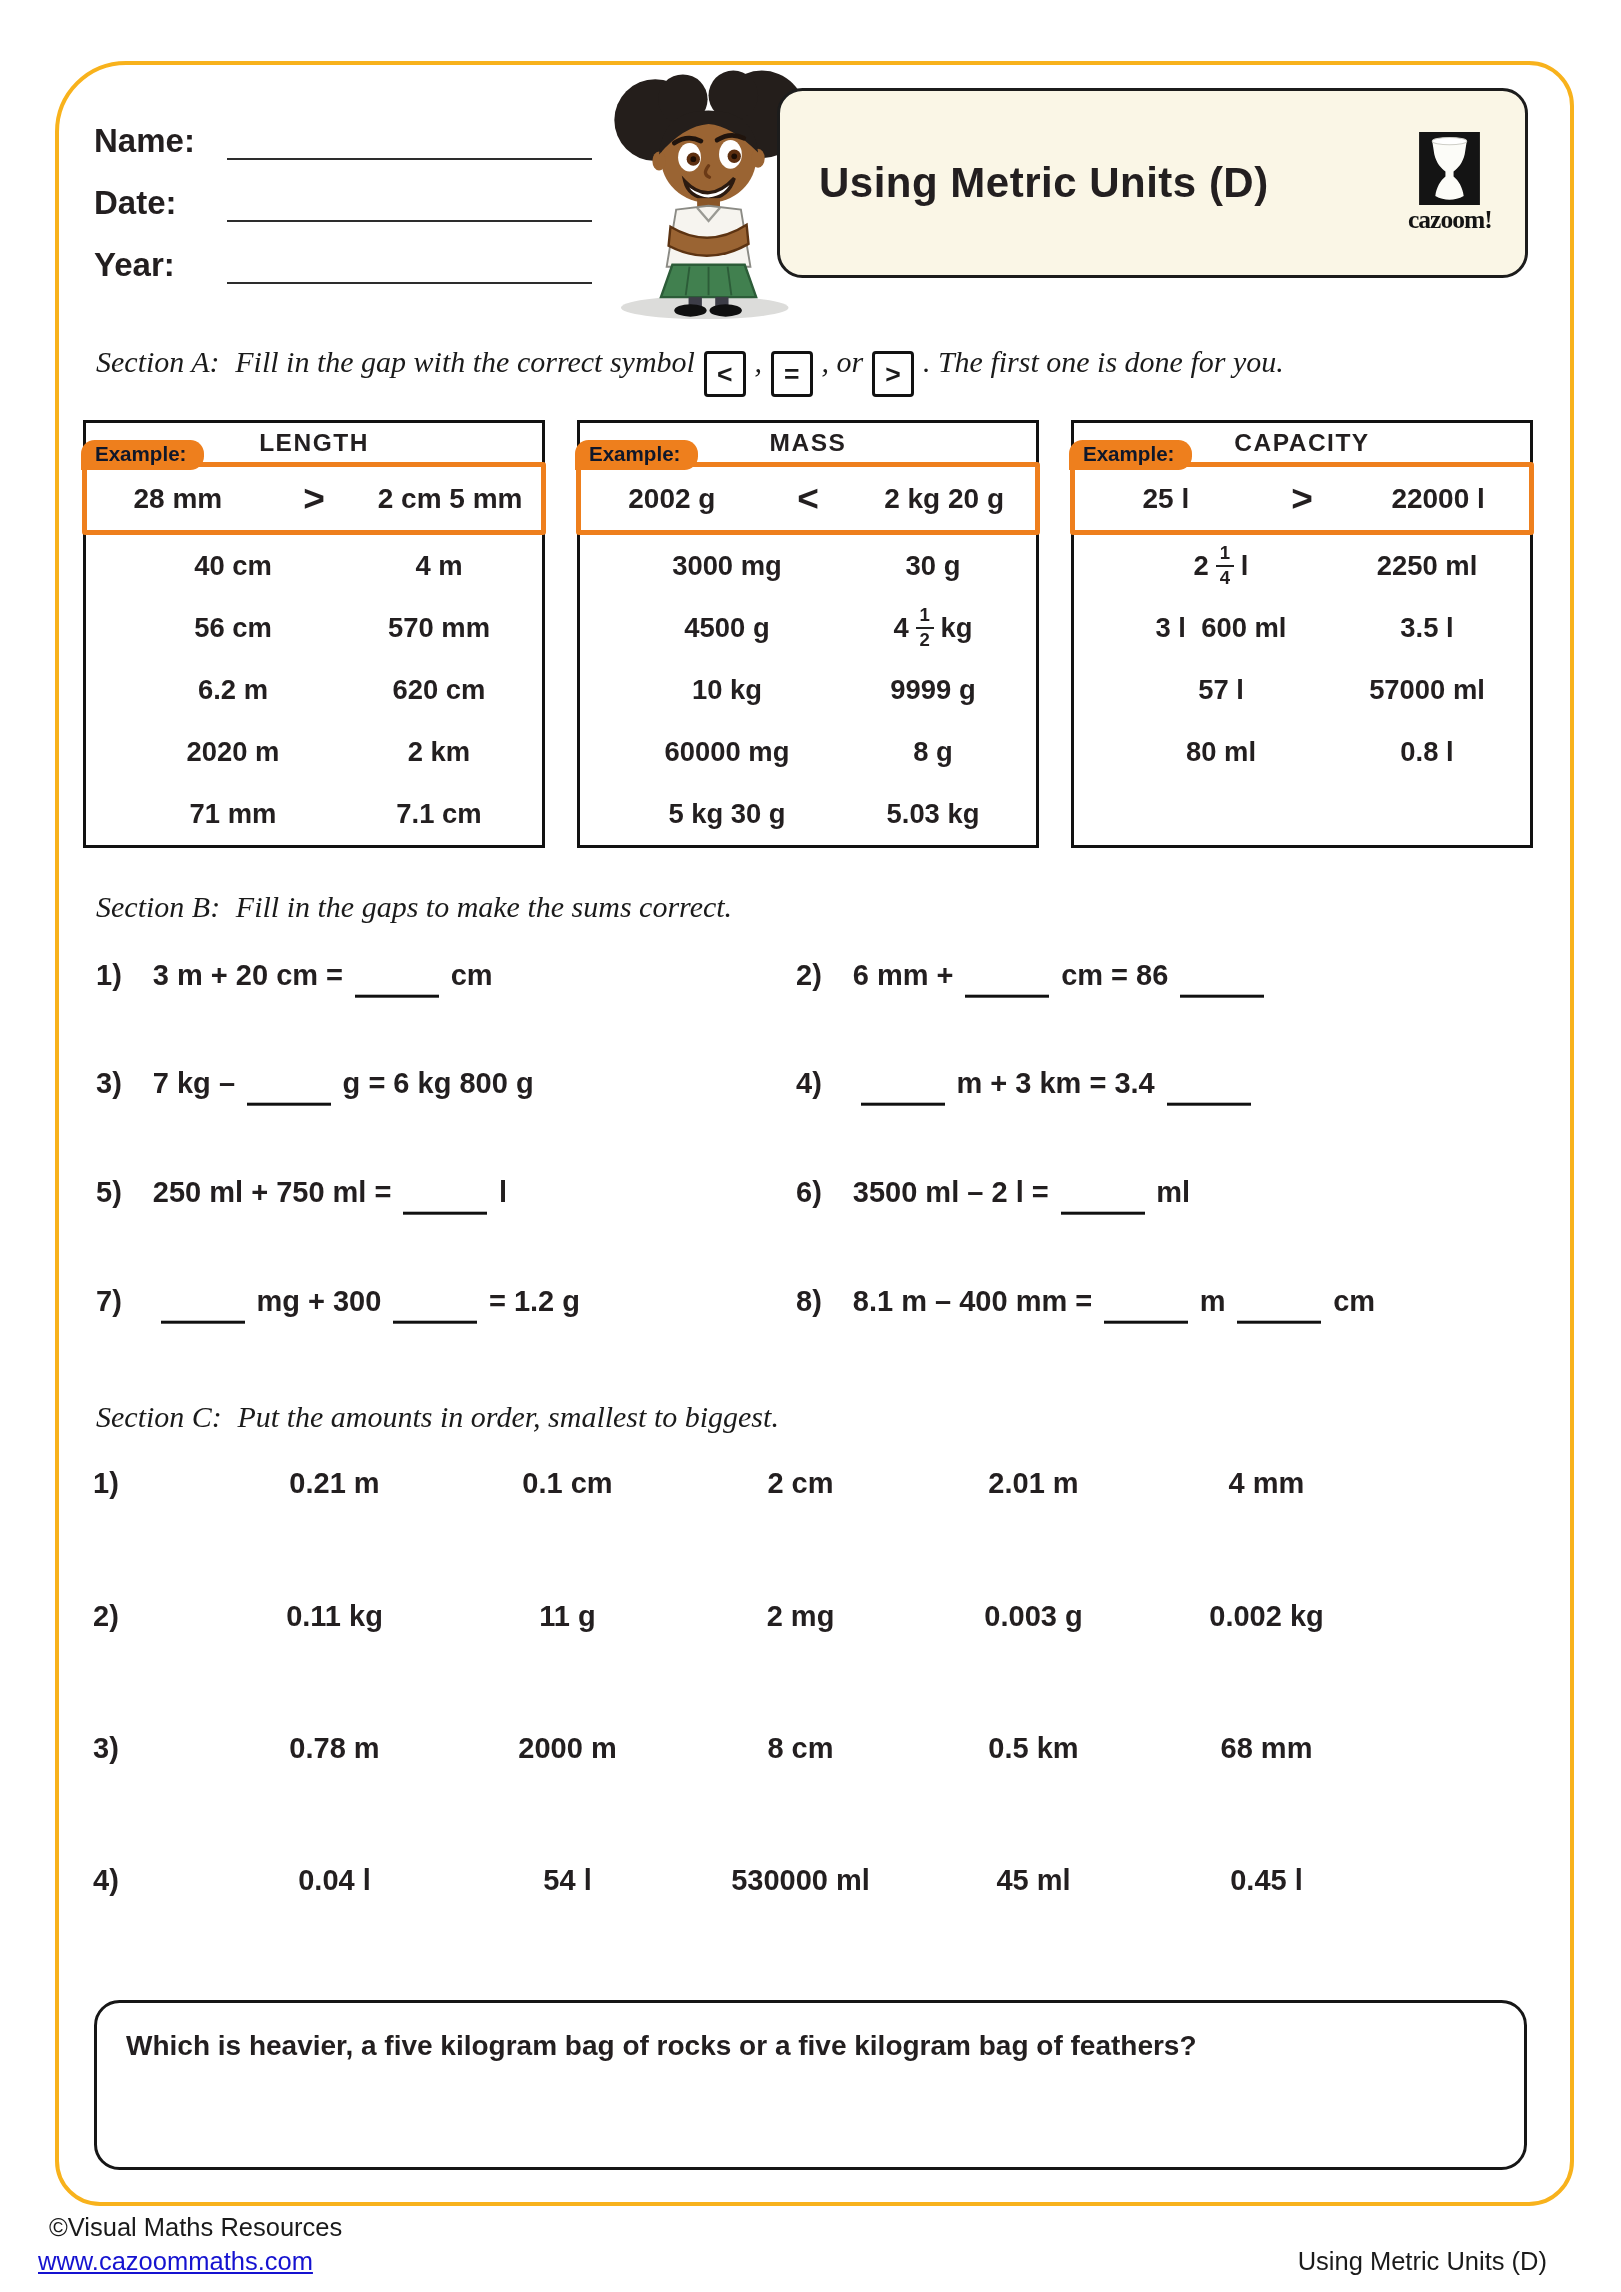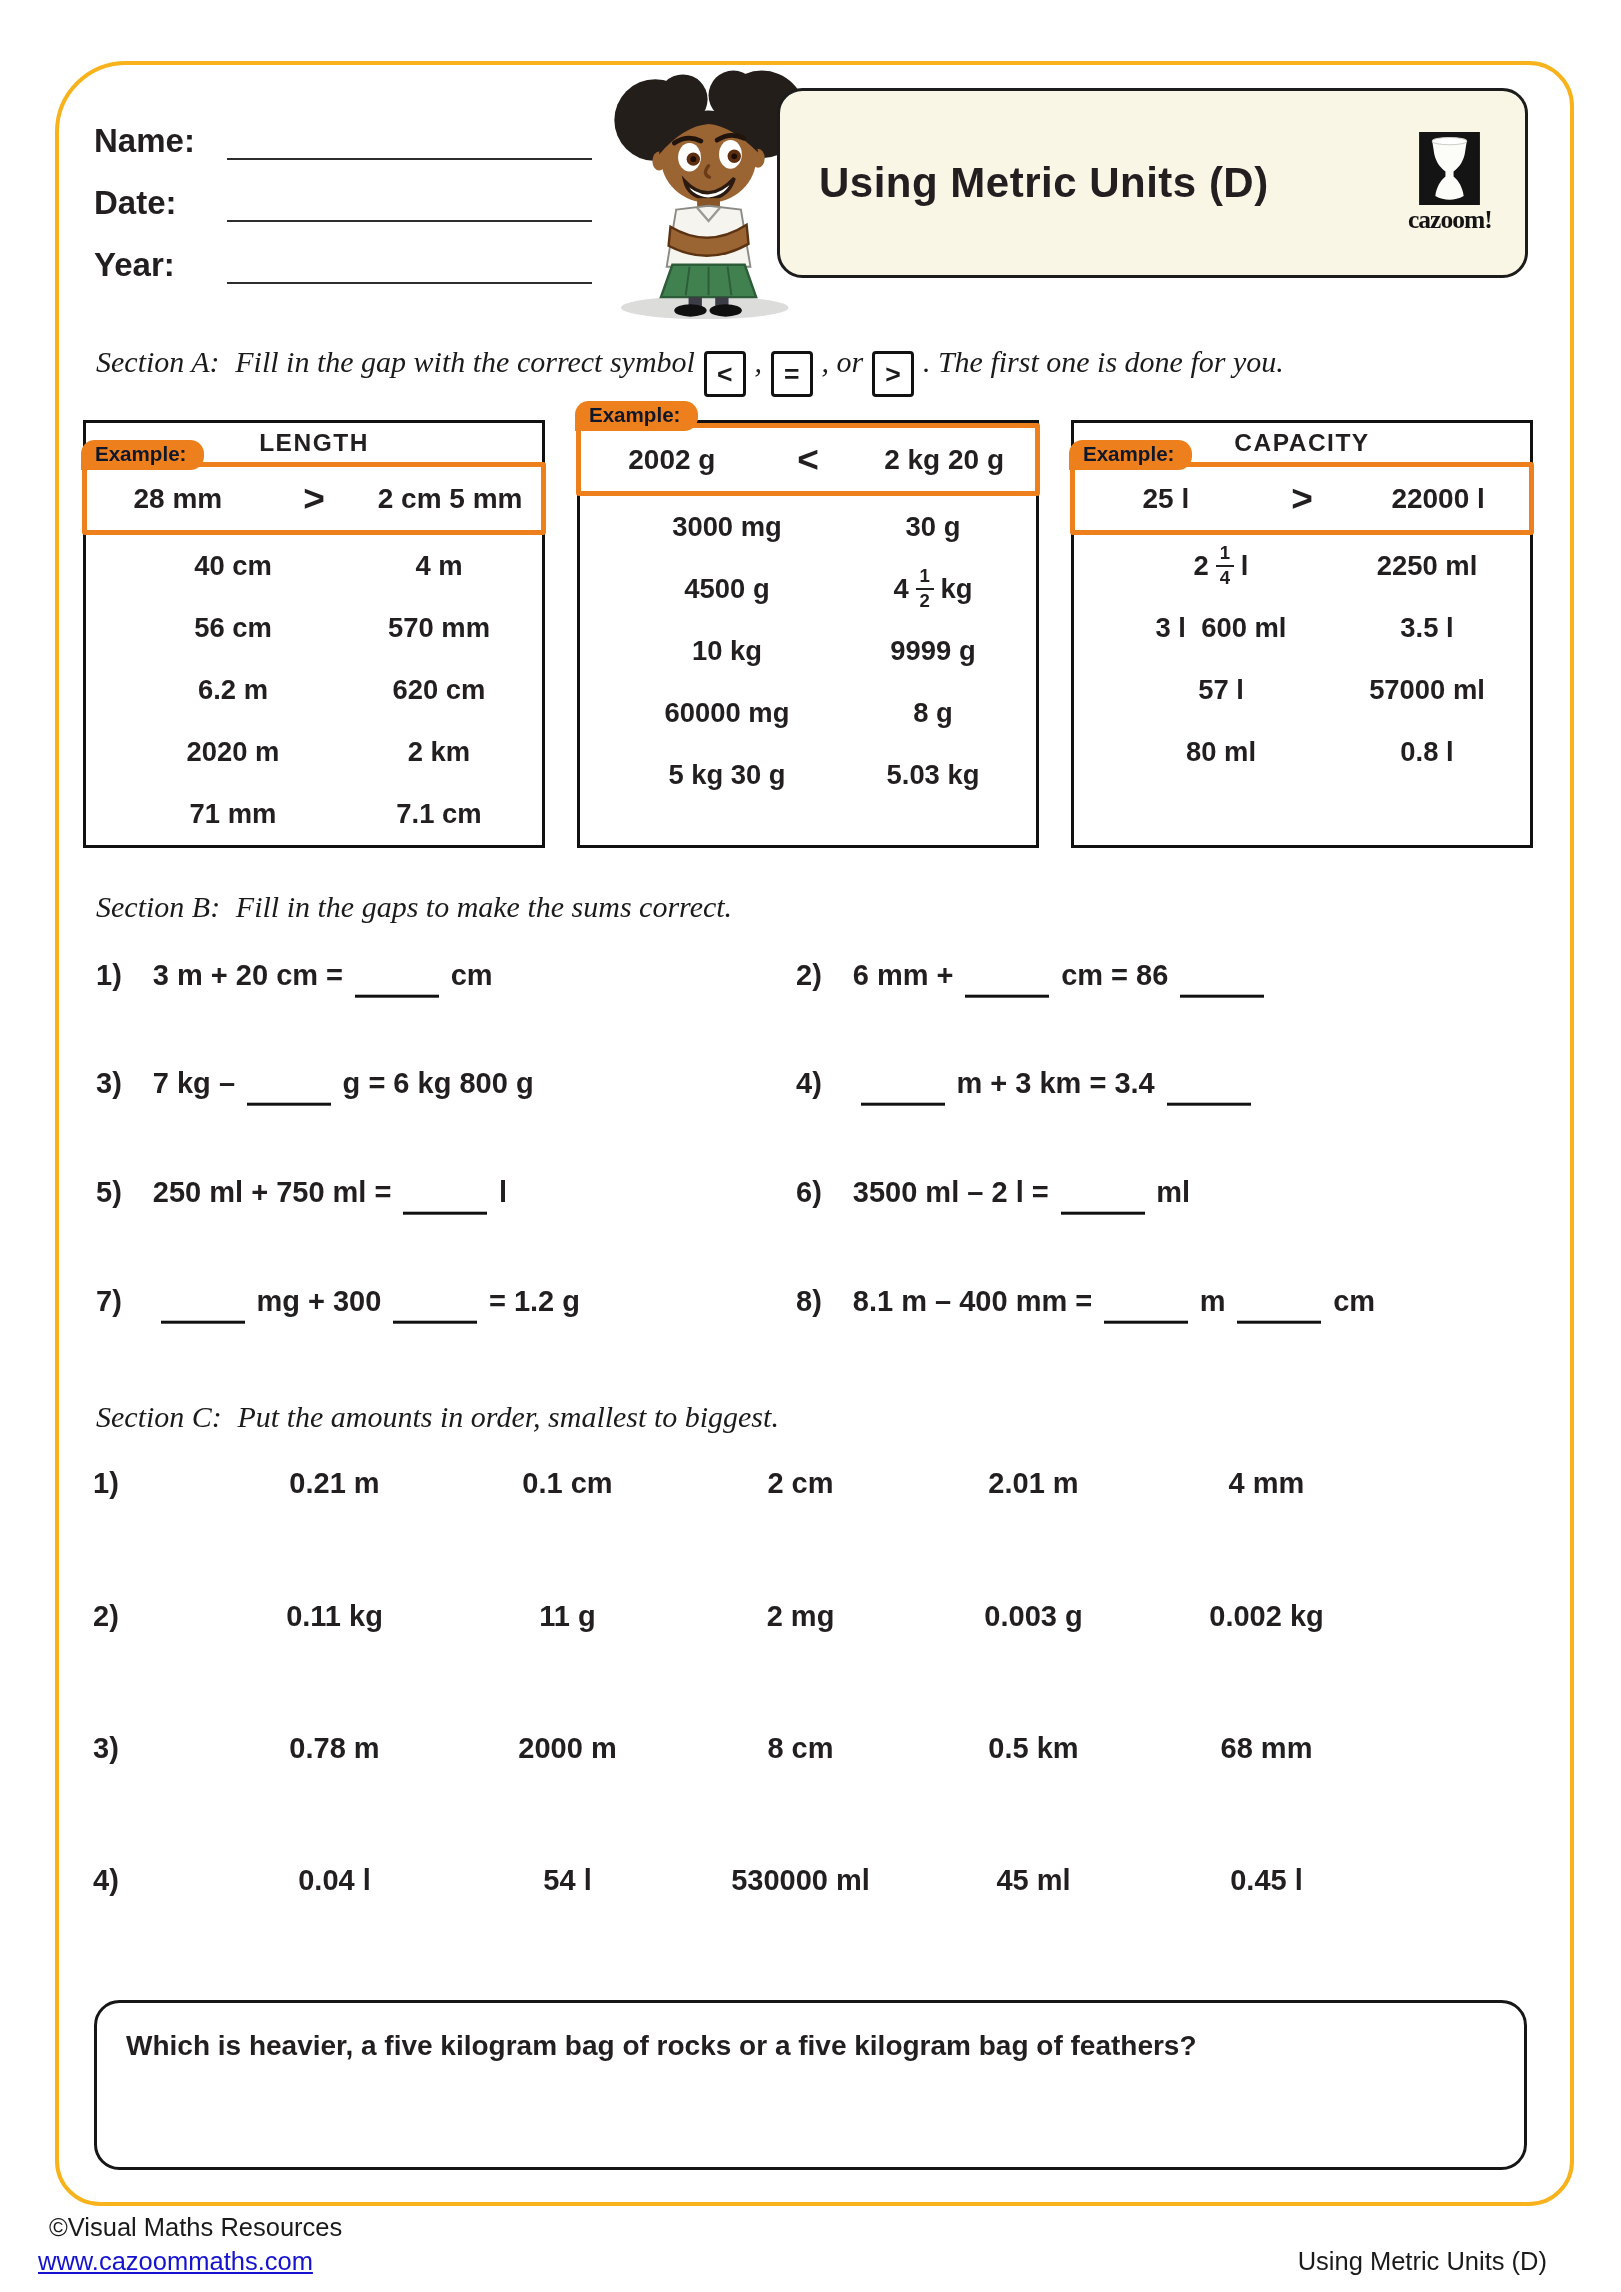--- a/index.html
+++ b/index.html
@@ -178,20 +178,21 @@
         <span class="cell">2020 m</span>
         <span class="cell">2 km</span>
       </div>
       <div class="trow">
         <span class="cell">71 mm</span>
         <span class="cell">7.1 cm</span>
       </div>
     </div>
 
     <div class="utable">
+      <div class="utable-title">MASS</div>
       <div class="example">
         <span class="ex-tab">Example:</span>
         <span class="cell">2002 g</span>
         <span class="cell sym">&lt;</span>
         <span class="cell">2 kg 20 g</span>
       </div>
       <div class="trow">
         <span class="cell">3000 mg</span>
         <span class="cell">30 g</span>
       </div>

